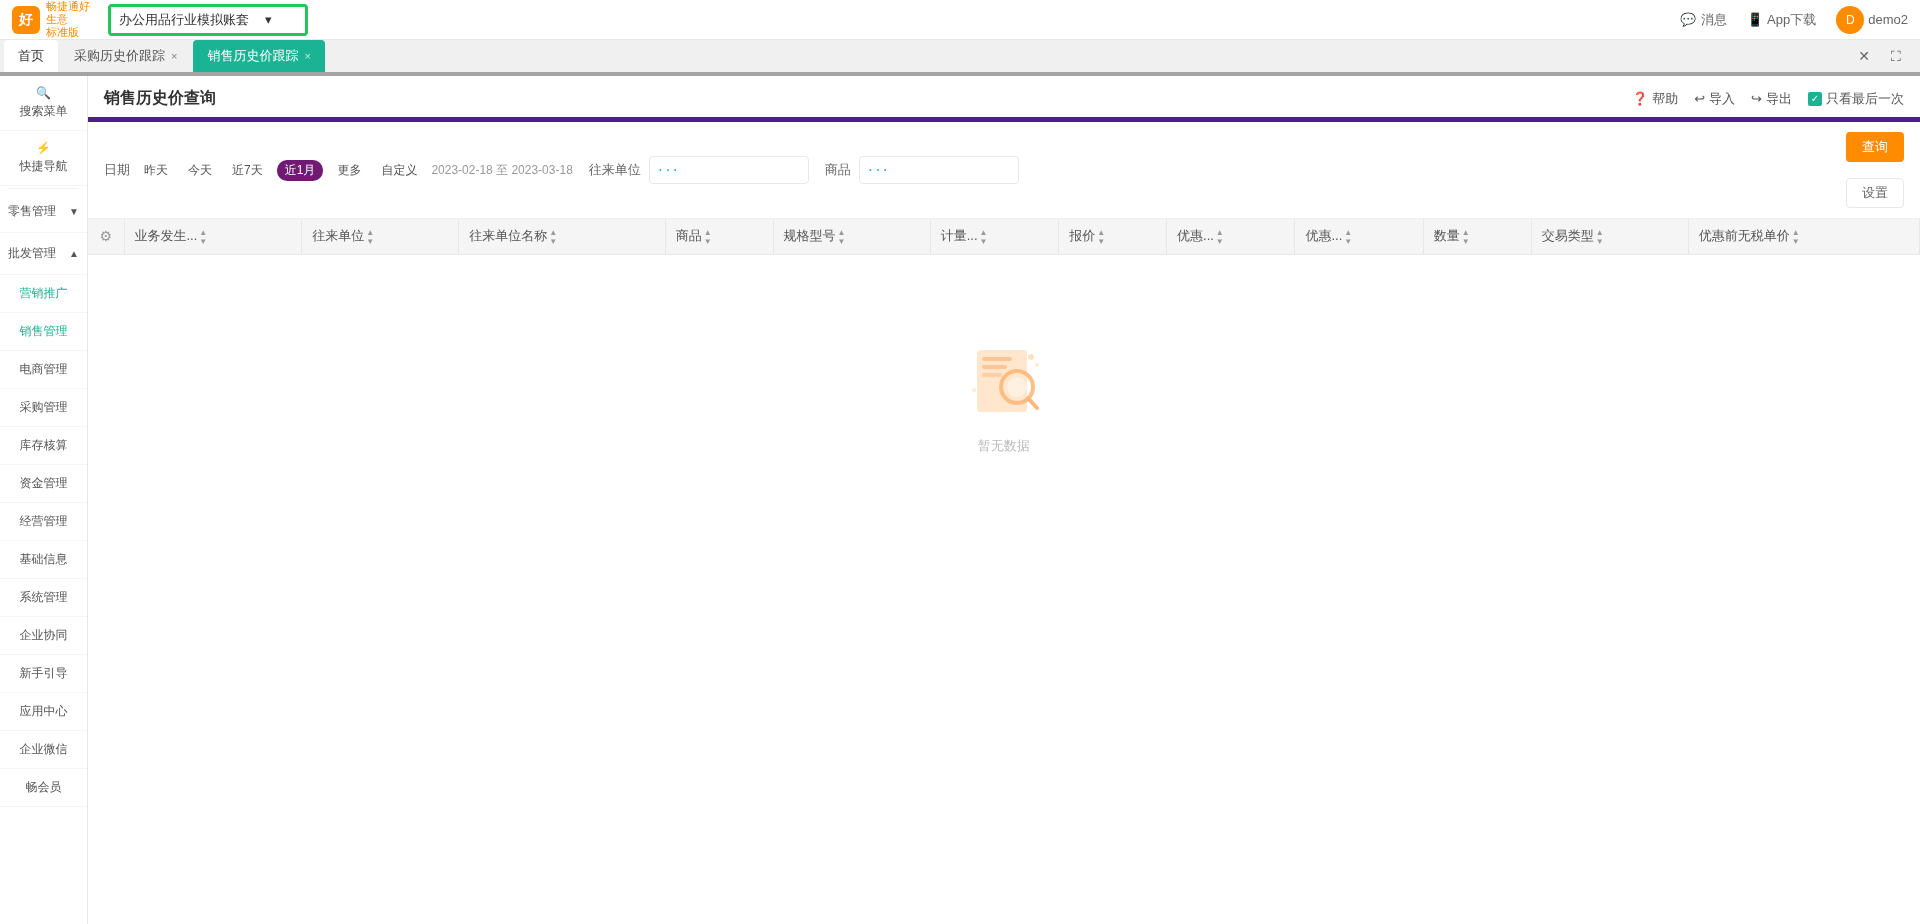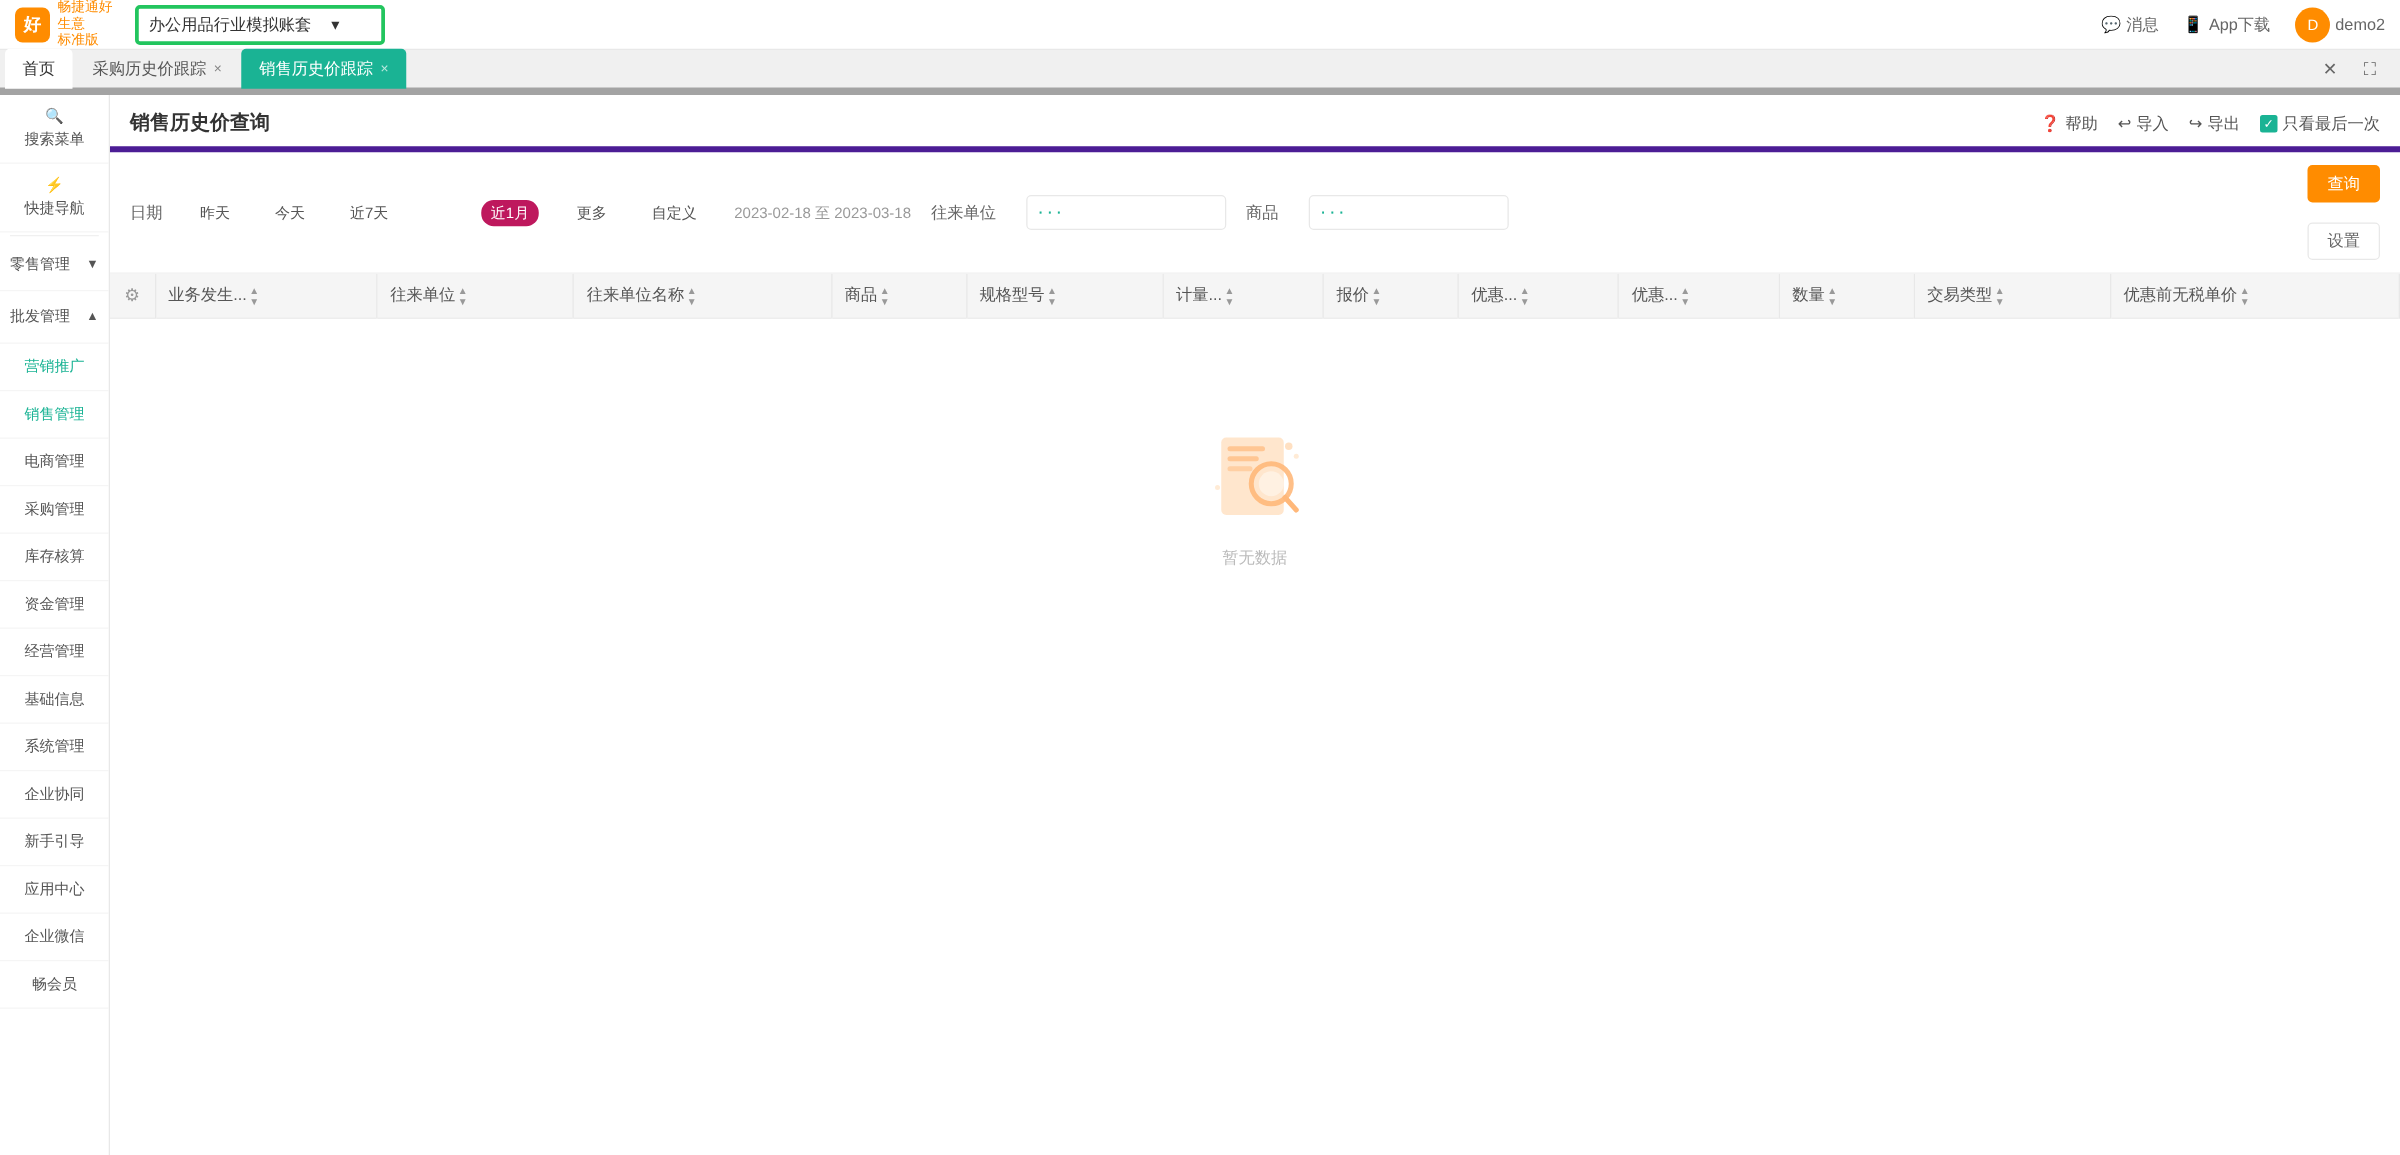--- a/index.html
+++ b/index.html
@@ -77,21 +77,21 @@
       color: white;
       font-size: 12px;
     }
 
     
     .tab-bar {
       height: 36px;
       background: #f0f0f0;
       display: flex;
       align-items: center;
-      border-bottom: 6px solid #a3a3a3;
+      border-bottom: 4px solid #a3a3a3;
       padding: 0 4px;
       gap: 2px;
     }
     .tab {
       height: 32px;
       padding: 0 14px;
       display: flex;
       align-items: center;
       gap: 6px;
       font-size: 13px;
@@ -236,40 +236,39 @@
       display: flex;
       align-items: center;
       gap: 16px;
       background: #fff;
       border-bottom: 1px solid #f0f0f0;
       flex-wrap: wrap;
     }
     .filter-group {
       display: flex;
       align-items: center;
-      gap: 24px;
+      gap: 8px;
     }
     .filter-label {
       font-size: 13px;
       color: #666;
       white-space: nowrap;
     }
     .date-btn {
       padding: 2px 6px;
       font-size: 12px;
       cursor: pointer;
       color: #555;
       border-radius: 3px;
     }
     .date-btn.active {
-      background: #be185d;
+      background: #701a75;
       color: white;
       border-radius: 10px;
       padding: 2px 8px;
-      margin-left: 44px;
     }
     .date-range {
       font-size: 12px;
       color: #999;
     }
     .filter-field {
       min-width: 160px;
       padding: 4px 8px;
       border: 1px solid #e8e8e8;
       border-radius: 4px;

